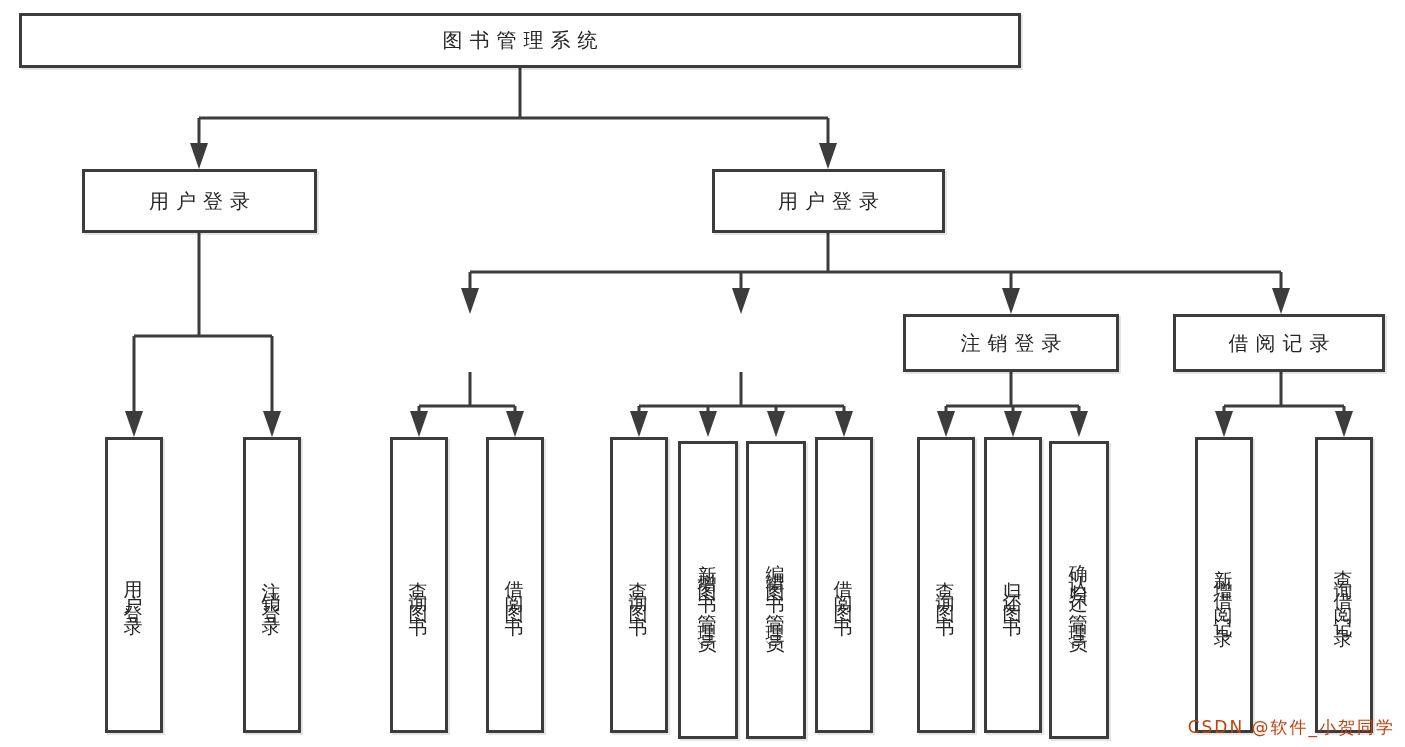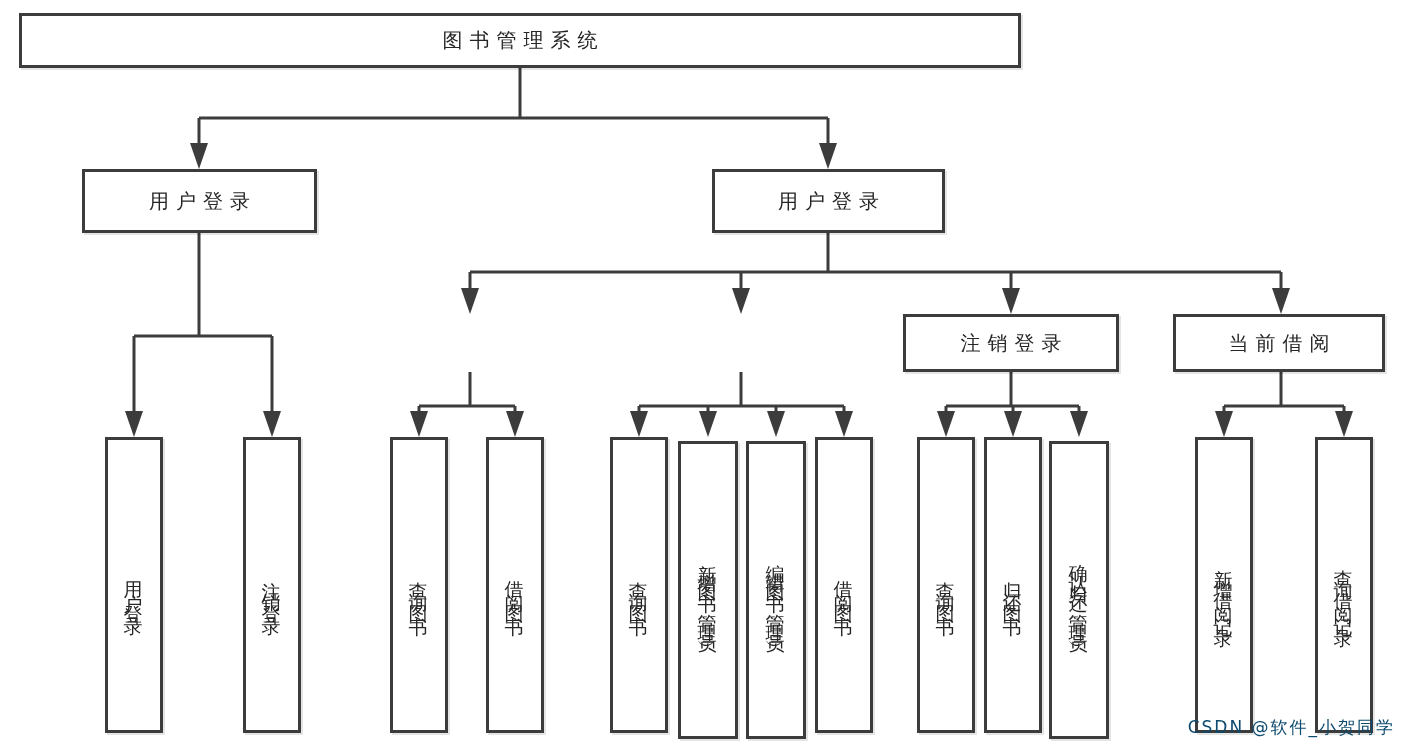--- a/index.html
+++ b/index.html
@@ -28,21 +28,21 @@
   }
   .leaf .lbl{
     writing-mode:vertical-rl;text-orientation:mixed;
     font-size:19px;letter-spacing:12px;padding-top:10px;
   }
   .leaf-long .lbl{
     letter-spacing:10px;padding-top:8px;
   }
   #watermark{
     position:absolute;right:10px;bottom:8px;z-index:2;
-    font-size:17px;letter-spacing:2px;color:#0c4a6e;
+    font-size:17px;letter-spacing:2px;color:#c2410c;
   }
 </style>
 </head>
 <body>
 
 <div id="canvas">
 
   <svg id="connectors" viewBox="0 0 1405 747" xmlns="http://www.w3.org/2000/svg">
     <path fill="none" stroke="#3c3c3c" stroke-width="3" d="
       M520,68 V118 M199,118 V143 M828,118 V143 M199,118 H828
@@ -83,21 +83,21 @@
     <span class="lbl">用户登录</span>
   </div>
   <div class="node hnode" style="left:712px;top:169px;width:233px;height:64px;">
     <span class="lbl">用户登录</span>
   </div>
 
   <div class="node hnode" style="left:903px;top:314px;width:216px;height:58px;">
     <span class="lbl">注销登录</span>
   </div>
   <div class="node hnode" style="left:1173px;top:314px;width:212px;height:58px;">
-    <span class="lbl">当前借阅</span>
+    <span class="lbl">借阅记录</span>
   </div>
 
   <div class="node leaf" style="left:105px;top:437px;width:58px;height:296px;">
     <span class="lbl">用户登录</span>
   </div>
   <div class="node leaf" style="left:243px;top:437px;width:58px;height:296px;">
     <span class="lbl">注销登录</span>
   </div>
 
   <div class="node leaf" style="left:390px;top:437px;width:58px;height:296px;">

